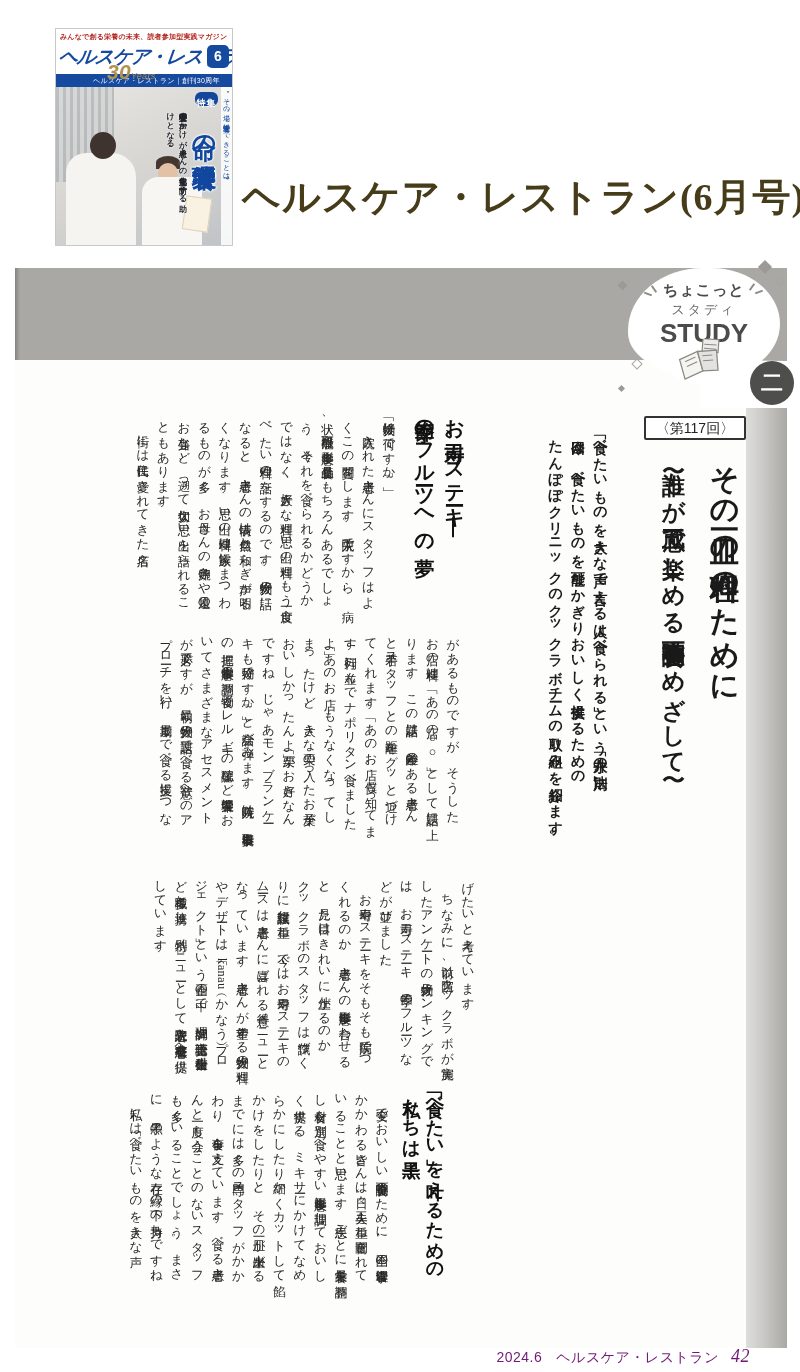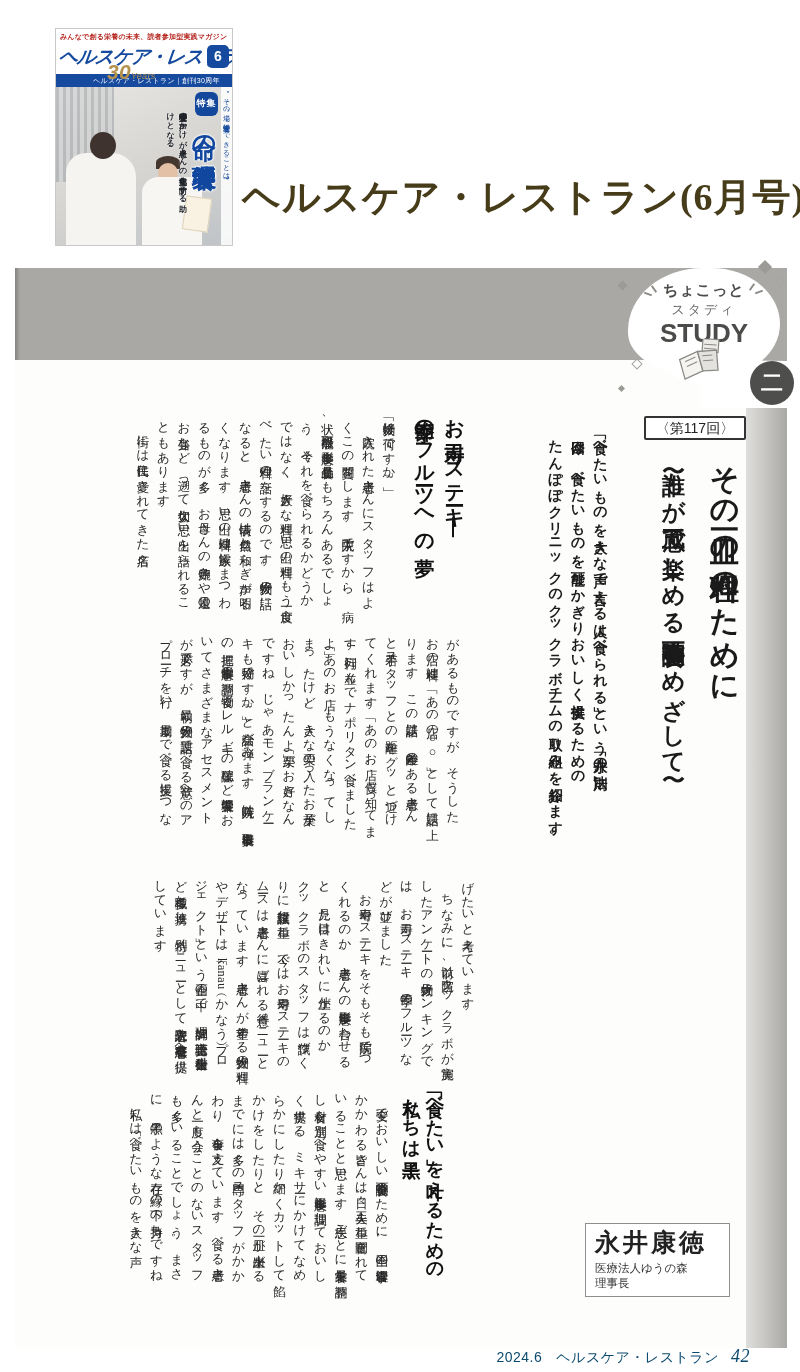--- a/index.html
+++ b/index.html
@@ -33,21 +33,21 @@
             background:repeating-linear-gradient(90deg,#989ea4 0 3px,#c9cccf 3px 7px); }
   .coat1 { position:absolute; left:10px; bottom:0; width:70px; height:92px; background:#f5f4f1; border-radius:20px 24px 0 0; }
   .head1 { position:absolute; left:34px; bottom:86px; width:26px; height:27px; border-radius:50%; background:#3e332e; }
   .coat2 { position:absolute; right:30px; bottom:0; width:60px; height:68px; background:#f7f6f3; border-radius:16px 14px 0 0; }
   .hair2 { position:absolute; right:52px; bottom:76px; width:24px; height:13px; border-radius:50% 50% 0 0; background:#443730; }
   .head2 { position:absolute; right:54px; bottom:62px; width:20px; height:20px; border-radius:50%; background:#e3c1a6; }
   .paper { position:absolute; right:22px; bottom:14px; width:26px; height:34px; background:#f9f2e3;
            border:1px solid #ddd2ba; transform:rotate(8deg); }
   .edge-note-strip { position:absolute; right:0; top:0; width:11px; height:100%; background:rgba(255,255,255,.85); }
   .cover-edge-note { position:absolute; right:1px; top:4px; height:170px; font-size:7px; color:#13479c; line-height:1.35; }
-  .feature-badge { position:absolute; right:14px; top:5px; width:23px; height:24px; background:#13479c; border-radius:6px;
+  .feature-badge { position:absolute; right:14px; top:5px; width:23px; height:14px; background:#13479c; border-radius:6px;
                    color:#fff; font-size:9px; font-weight:bold; text-align:center; line-height:23px; letter-spacing:1px; }
   .feature-title { position:absolute; right:12px; top:32px; height:155px; color:#11479e; font-weight:bold; font-size:24px;
                    font-family:"Liberation Serif","DejaVu Serif",serif;
                    text-shadow:0 0 2px #fff, 0 0 2px #fff, 0 0 3px #fff; }
   .cover-side-note { position:absolute; right:44px; top:20px; height:94px; font-size:8px; font-weight:bold; color:#20242a;
                      line-height:1.55; text-shadow:0 0 2px rgba(255,255,255,.95); }
 
   
   .page-title { position:absolute; left:242px; top:172px; color:#473c1a; font-weight:600;
                 font-family:"Liberation Serif","DejaVu Serif",serif; font-size:38px; letter-spacing:1px; white-space:nowrap; }
@@ -104,21 +104,21 @@
 
   
   .author-box { position:absolute; left:570px; top:955px; width:145px; height:74px; background:#fff;
                 border:1px solid #8f8f8d; padding:5px 9px; }
   .author-name { font-size:25px; font-weight:bold; color:#222; letter-spacing:3px; line-height:1.1; }
   .author-org  { font-size:11.5px; color:#333; margin-top:4px; }
   .author-role { font-size:11.5px; color:#333; }
 
   
   .scan-footer { position:absolute; left:380px; top:1078px; width:355px; text-align:right;
-                 color:#0c4a6e; font-size:14px; letter-spacing:.5px; }
+                 color:#701a75; font-size:14px; letter-spacing:.5px; }
   .scan-footer .mag { margin-left:14px; }
   .scan-footer .pn { margin-left:12px; font-family:"Liberation Serif","DejaVu Serif",serif;
                      font-style:italic; font-size:18px; }
 </style>
 </head>
 <body>
 
 <div class="canvas">
 
   <div class="cover">
@@ -214,24 +214,19 @@
 
     <div class="sec2-head sec-head vtext">
       <p>「食べたい」を叶えるための</p>
       <p>私たちは黒子</p>
     </div>
     <div class="band band4 vtext">
       <p class="indent">安全でおいしい嚥下調整食のために、全国の食事管理にかかわる皆さんは日々、工夫を重ね奮闘されていることと思います。疾患ごとに栄養量を調整し食材を選別、食べやすい食事形態に調理しておいしく提供する。ミキサーにかけてなめらかにしたり細かくカットして餡かけをしたりと、その一皿が出来上がるまでには多くの専門スタッフがかかわり、食事を支えています。食べる患者さんと一度も会うことのないスタッフも多くいることでしょう。まさに、黒子のような存在、縁の下の力持ちですね。</p>
       <p class="indent">私には「食べたいものを大きな声</p>
     </div>
 
-    <div class="author-box">
-      <div class="author-name">永井康徳</div>
-      <div class="author-org">医療法人ゆうの森</div>
-      <div class="author-role">理事長</div>
-    </div>
 
     <div class="scan-footer">
       <span>2024.6</span><span class="mag">ヘルスケア・レストラン</span><span class="pn">42</span>
     </div>
   </div>
 
 </div>
 
 </body></html>

